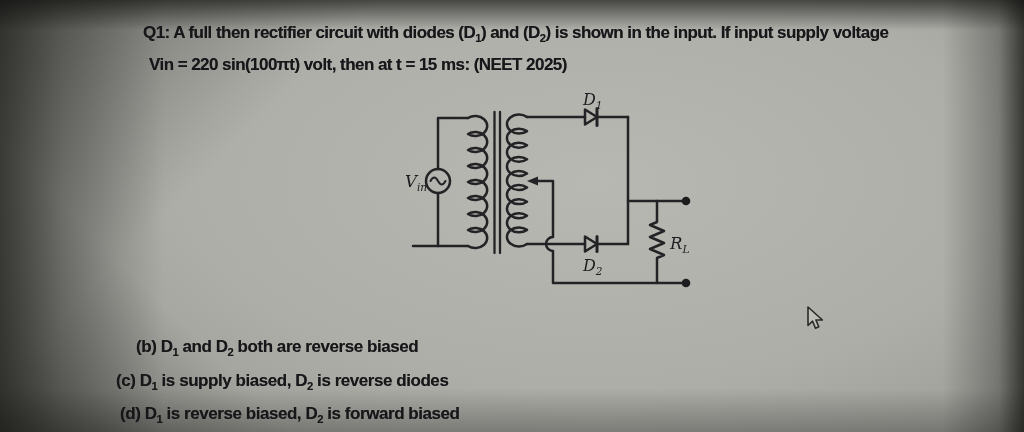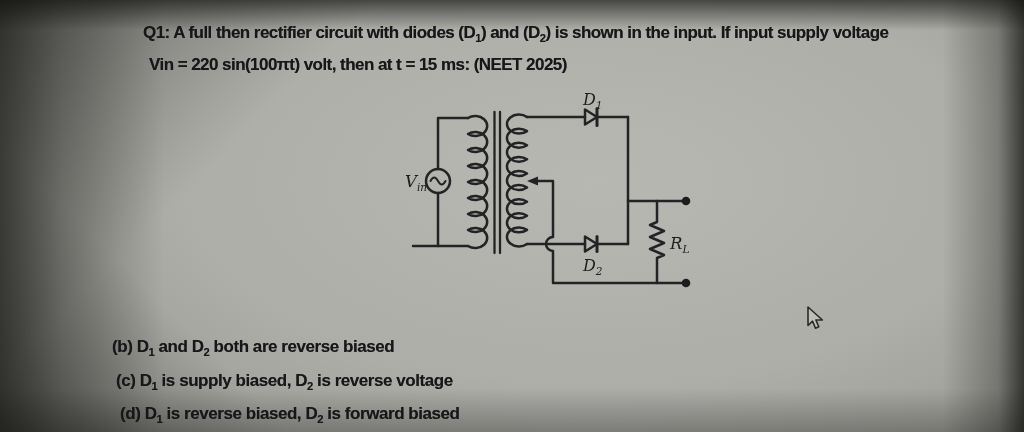--- a/index.html
+++ b/index.html
@@ -32,21 +32,21 @@
   .option {
     position: absolute;
     font-weight: bold;
     color: #17171a;
     font-size: 17px;
     letter-spacing: -0.45px;
     white-space: nowrap;
     text-shadow: 0 0 0.6px rgba(20,20,22,0.5);
   }
   #opt-a { left: 118px; top: 303px; }
-  #opt-b { left: 112px; top: 337px; }
+  #opt-b { left: 136px; top: 337px; }
   #opt-c { left: 116px; top: 371px; }
   #opt-d { left: 120px; top: 404px; }
   sub { font-size: 0.66em; line-height: 0; }
   .circuit-svg { position: absolute; left: 380px; top: 85px; }
   .cursor-svg { position: absolute; left: 806px; top: 306px; }
   .clabel { font-family: "DejaVu Serif", serif; font-style: italic; fill: #1d1d20; }
 </style>
 </head>
 <body>
 
@@ -108,20 +108,20 @@
     <text class="clabel" x="427" y="187" text-anchor="end" font-size="16.5" stroke="none"><tspan>V</tspan><tspan dy="3.5" font-size="10.5">in</tspan></text>
 
     <text class="clabel" x="583" y="105" font-size="16" stroke="none"><tspan>D</tspan><tspan dy="3.5" font-size="10.5">1</tspan></text>
 
     <text class="clabel" x="583" y="271" font-size="16" stroke="none"><tspan>D</tspan><tspan dy="3.5" font-size="10.5">2</tspan></text>
 
     <text class="clabel" x="670" y="249" font-size="16.5" stroke="none"><tspan>R</tspan><tspan dy="3.5" font-size="10.5">L</tspan></text>
   </svg>
 
   <div id="opt-b" class="option"><span>(b) D</span><sub>1</sub><span> and D</span><sub>2</sub><span> both are reverse biased</span></div>
-  <div id="opt-c" class="option"><span>(c) D</span><sub>1</sub><span> is supply biased, D</span><sub>2</sub><span> is reverse voltage</span></div>
+  <div id="opt-c" class="option"><span>(c) D</span><sub>1</sub><span> is supply biased, D</span><sub>2</sub><span> is reverse diodes</span></div>
   <div id="opt-d" class="option"><span>(d) D</span><sub>1</sub><span> is reverse biased, D</span><sub>2</sub><span> is forward biased</span></div>
 
   <svg class="cursor-svg" width="20" height="27" viewBox="0 0 20 27">
     <path d="M 2 1 L 2 19.5 L 6.6 15.2 L 9.5 22.2 L 12.8 20.7 L 9.9 14 L 16.4 14 Z" fill="rgba(210,210,205,0.45)" stroke="#2a2a28" stroke-width="1.6" stroke-linejoin="round"></path>
   </svg>
 
 </div>
 
 </body></html>

